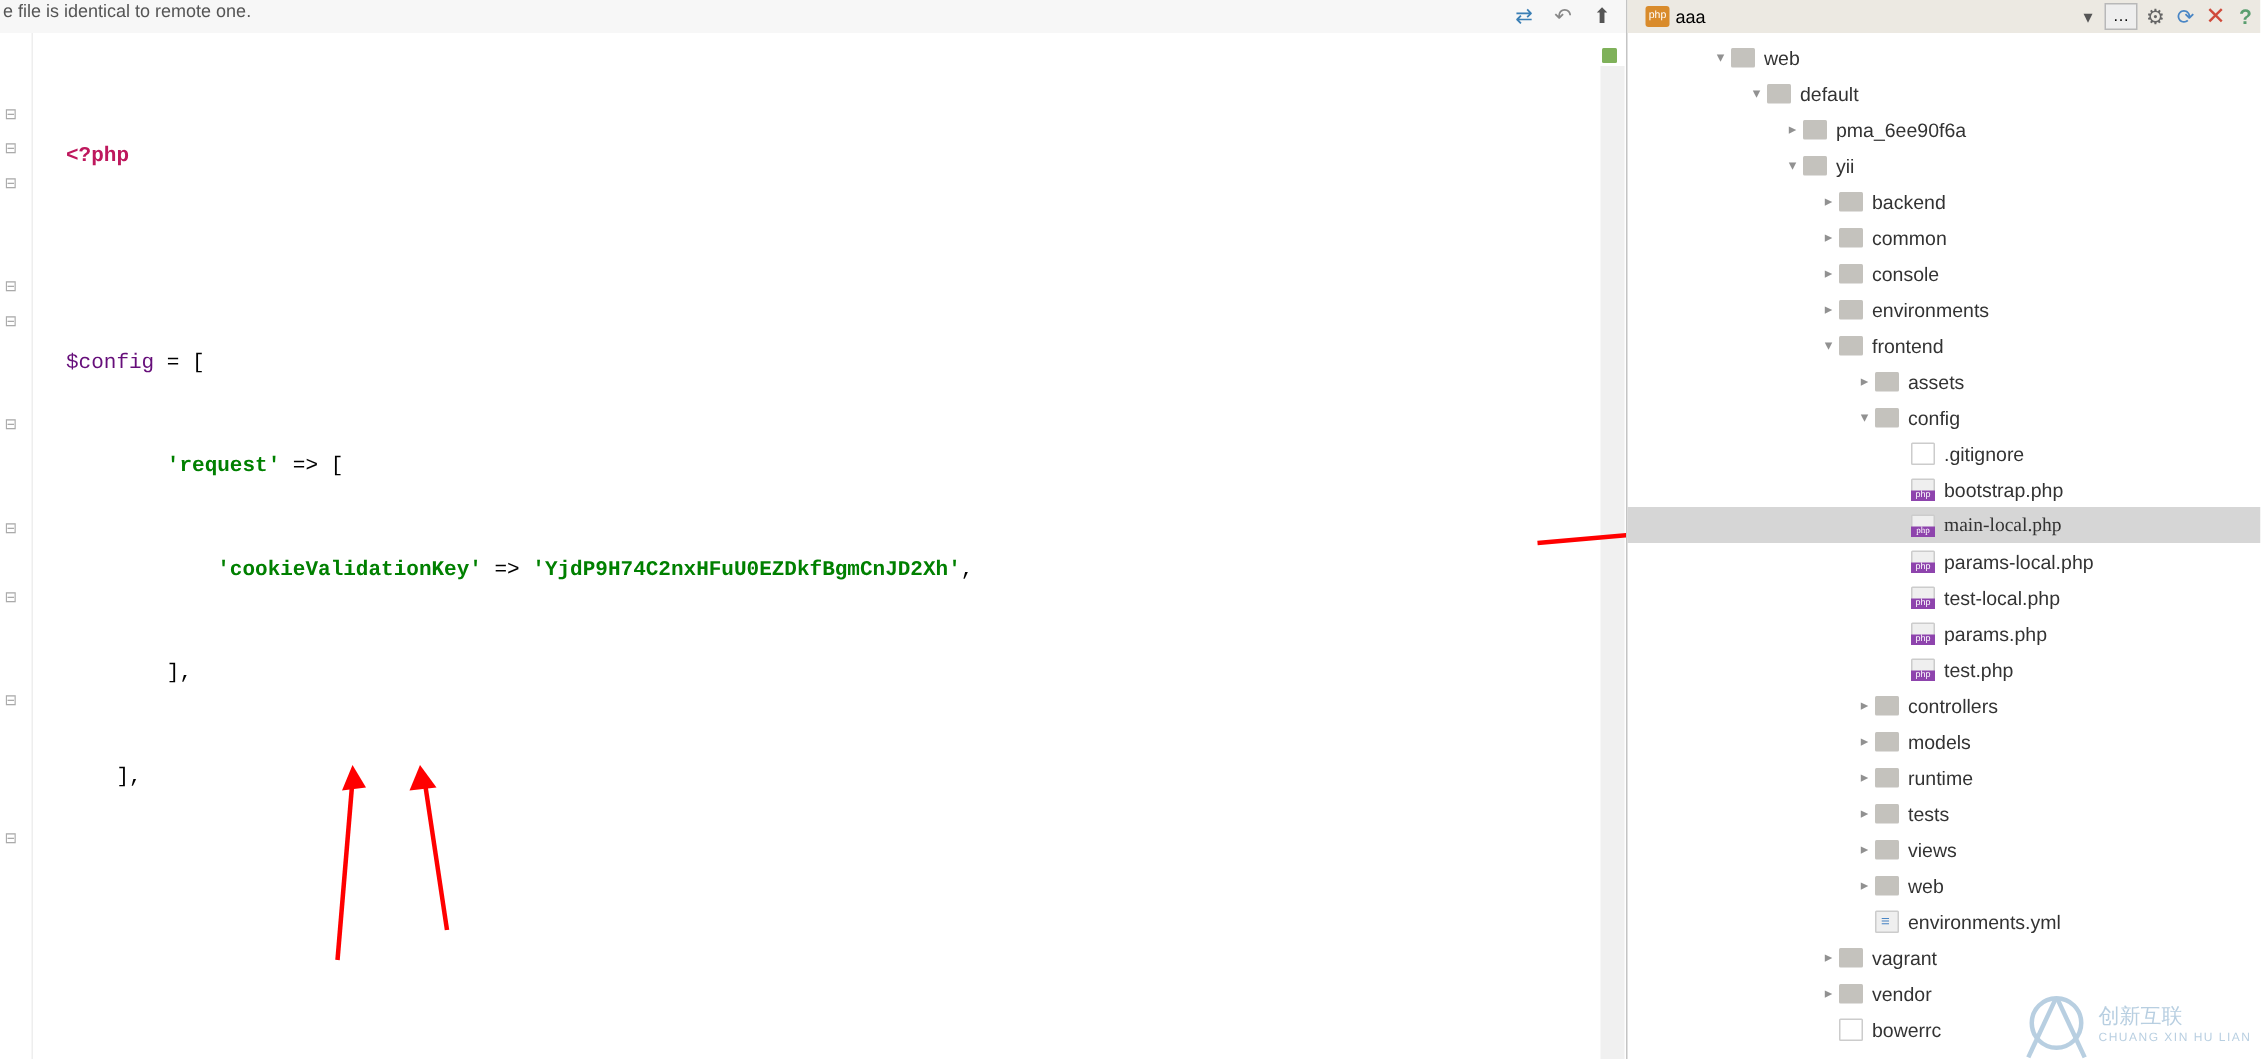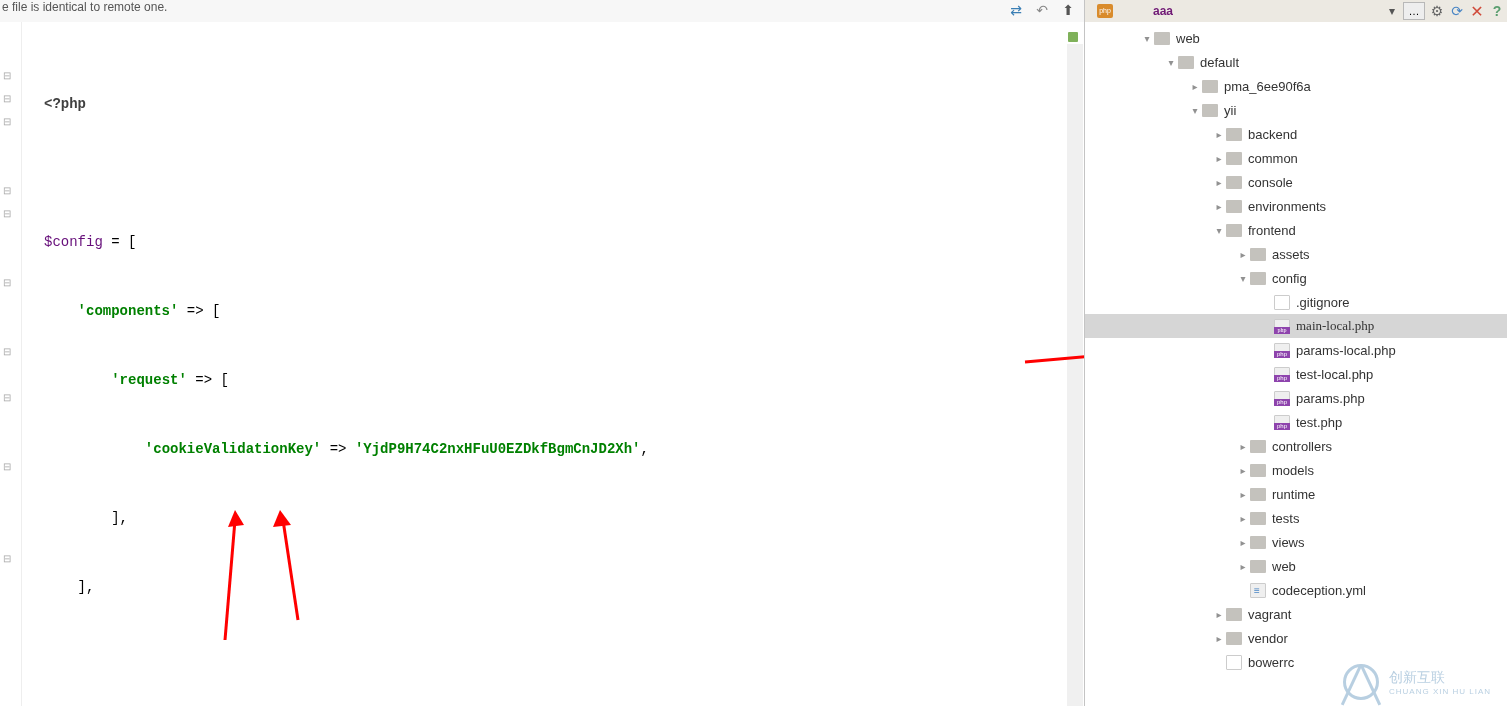--- a/index.html
+++ b/index.html
@@ -14,47 +14,47 @@
 .gutter2 { width: 18px; background: #fff; position: relative; }
 .fold-mark { position: absolute; left: 3px; font-size: 10px; color: #aaa; cursor: pointer; }
 .code-area { flex: 1; background: #fff; font-family: Consolas, "Courier New", monospace; font-size: 14px; line-height: 23px; padding-top: 2px; position: relative; white-space: pre; }
 .code-area .line { height: 23px; padding-left: 4px; }
 .status-indicator { position: absolute; top: 10px; right: 6px; width: 10px; height: 10px; background: #7fb15a; border-radius: 1px; }
 .scrollbar-v { position: absolute; top: 22px; right: 1px; width: 16px; bottom: 0; background: #f0f0f0; }
 .var { color: #660e7a; }
 .str { color: #008000; font-weight: bold; }
 .cmt { color: #808080; font-style: italic; }
 .pun { color: #000; }
-.php-tag { color: #404040; font-weight: bold; }
+.php-tag { color: #be185d; font-weight: bold; }
 
 .tree-panel { position: absolute; top: 0; right: 0; width: 423px; bottom: 0; background: #fff; border-left: 1px solid #c4c4c4; }
 .tree-header { height: 22px; background: #ece9e2; display: flex; align-items: center; }
 .file-icon-php { width: 16px; height: 14px; background: #d98b2b; color: #fff; font-size: 7px; text-align: center; line-height: 14px; border-radius: 2px; margin: 0 4px 0 12px; }
-.tree-header .title { font-weight: bold; color: #701a75; flex: 1; margin-left: 36px; }
+.tree-header .title { font-weight: normal; color: #000000; flex: 1; }
 .tree-header .caret { color: #555; padding: 0 6px; cursor: pointer; }
 .hdr-btn { width: 22px; height: 18px; border: 1px solid #b8b8b8; background: #eee; margin: 0 2px; display: inline-flex; align-items: center; justify-content: center; cursor: pointer; font-size: 11px; }
 .hdr-icon { width: 20px; display: inline-flex; align-items: center; justify-content: center; font-size: 14px; cursor: pointer; }
 .hdr-close { color: #d04a3a; font-size: 16px; }
 .hdr-help { color: #5a9e6f; font-weight: bold; }
 .hdr-sync { color: #4a86c5; }
 .hdr-gear { color: #666; }
 
 .tree-body { padding-top: 4px; font-size: 13px; color: #333; }
 .node { display: flex; align-items: center; height: 24px; cursor: pointer; }
 .node.selected { background: #d6d6d6; font-family: Liberation Serif, serif; }
 .arrow { width: 14px; display: inline-flex; justify-content: center; color: #919191; font-size: 10px; }
 .folder-icon { width: 16px; height: 13px; background: #c4c2bd; margin-right: 6px; display: inline-block; border-radius: 1px; }
 .folder-icon.open { background: #c4c2bd; }
 .file-icon { width: 16px; height: 15px; margin-right: 6px; display: inline-block; background: #efefef; border: 1px solid #ccc; border-radius: 1px; position: relative; }
 .file-icon.php::after { content: "php"; position: absolute; bottom: -1px; left: -1px; right: -1px; font-size: 6px; background: #8e44ad; color: #fff; text-align: center; line-height: 7px; }
 .file-icon.txt { background: #fff; }
 .file-icon.yml::after { content: "≡"; position: absolute; top: 1px; left: 3px; color: #4a86c5; font-size: 10px; }
 
 .arrow1 { position: absolute; pointer-events: none; }
-.watermark { position: absolute; right: 16px; bottom: 6px; opacity: 0.55; font-family: "Microsoft YaHei", sans-serif; display: flex; align-items: center; gap: 10px; }
+.watermark { position: absolute; right: 6px; bottom: 6px; opacity: 0.55; font-family: "Microsoft YaHei", sans-serif; display: flex; align-items: center; gap: 10px; }
 .watermark .ring { width: 36px; height: 36px; border: 3px solid #7fa8c9; border-radius: 50%; position: relative; }
 .watermark .ring::before, .watermark .ring::after { content: ""; position: absolute; background: #7fa8c9; }
 .watermark .ring::before { width: 3px; height: 44px; left: 4px; top: -4px; transform: rotate(25deg); }
 .watermark .ring::after { width: 3px; height: 44px; right: 4px; top: -4px; transform: rotate(-25deg); }
 .watermark .txt { color: #7fa8c9; font-size: 14px; }
 .watermark .txt .en { font-size: 8px; letter-spacing: 1px; display: block; }
 </style>
 </head>
 <body>
 
@@ -79,21 +79,20 @@
     <span class="fold-mark" style="top:370px">⊟</span>
     <span class="fold-mark" style="top:439px">⊟</span>
     <span class="fold-mark" style="top:531px">⊟</span>
   </div>
   <div class="gutter2"></div>
   <div class="code-area">
     <div class="status-indicator"></div>
     <div class="line"><span class="php-tag">&lt;?php</span></div>
     <div class="line"></div>
     <div class="line"><span class="var">$config</span><span class="pun"> = [</span></div>
-    <div class="line">    <span class="str">'components'</span><span class="pun"> =&gt; [</span></div>
     <div class="line">        <span class="str">'request'</span><span class="pun"> =&gt; [</span></div>
     <div class="line">            <span class="str">'cookieValidationKey'</span><span class="pun"> =&gt; </span><span class="str">'YjdP9H74C2nxHFuU0EZDkfBgmCnJD2Xh'</span><span class="pun">,</span></div>
     <div class="line">        <span class="pun">],</span></div>
     <div class="line">    <span class="pun">],</span></div>
     
     
     
     
     
     
@@ -189,20 +188,24 @@
       </div>
     <div class="node" style="padding-left:151px">
         <span class="arrow">▾</span>
         <span class="folder-icon open"></span>
         <span>config</span>
       </div>
     <div class="node" style="padding-left:189px">
         <span class="file-icon txt"></span>
         <span>.gitignore</span>
       </div>
+    <div class="node" style="padding-left:189px">
+        <span class="file-icon php"></span>
+        <span>bootstrap.php</span>
+      </div>
     <div class="node selected" style="padding-left:189px">
         <span class="file-icon php"></span>
         <span>main-local.php</span>
       </div>
     <div class="node" style="padding-left:189px">
         <span class="file-icon php"></span>
         <span>params-local.php</span>
       </div>
     <div class="node" style="padding-left:189px">
         <span class="file-icon php"></span>
@@ -241,21 +244,21 @@
         <span class="folder-icon"></span>
         <span>views</span>
       </div>
     <div class="node" style="padding-left:151px">
         <span class="arrow">▸</span>
         <span class="folder-icon"></span>
         <span>web</span>
       </div>
     <div class="node" style="padding-left:165px">
         <span class="file-icon yml"></span>
-        <span>codeception.yml</span>
+        <span>environments.yml</span>
       </div>
     <div class="node" style="padding-left:127px">
         <span class="arrow">▸</span>
         <span class="folder-icon"></span>
         <span>vagrant</span>
       </div>
     <div class="node" style="padding-left:127px">
         <span class="arrow">▸</span>
         <span class="folder-icon"></span>
         <span>vendor</span>

